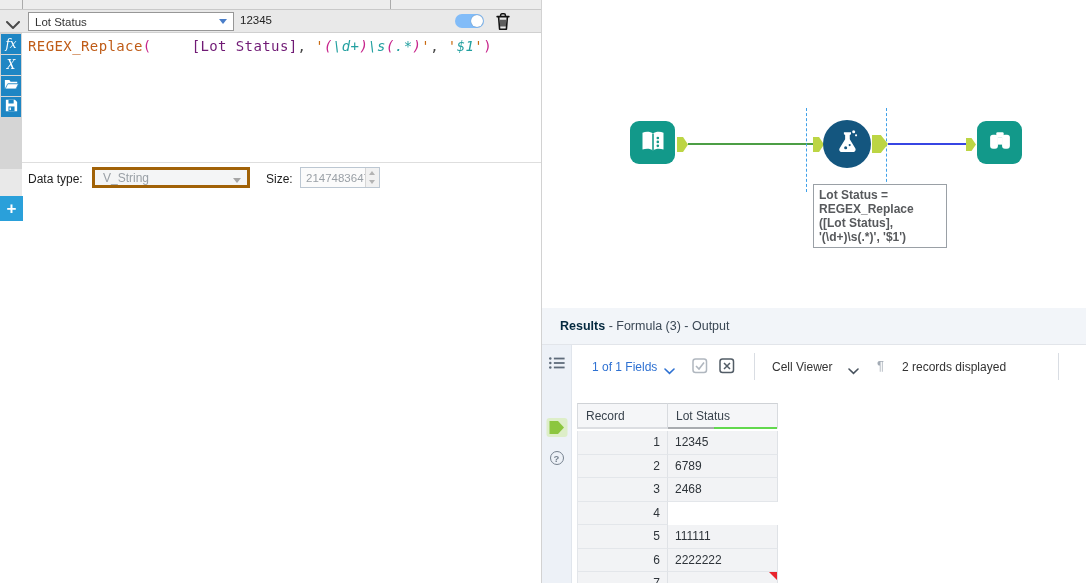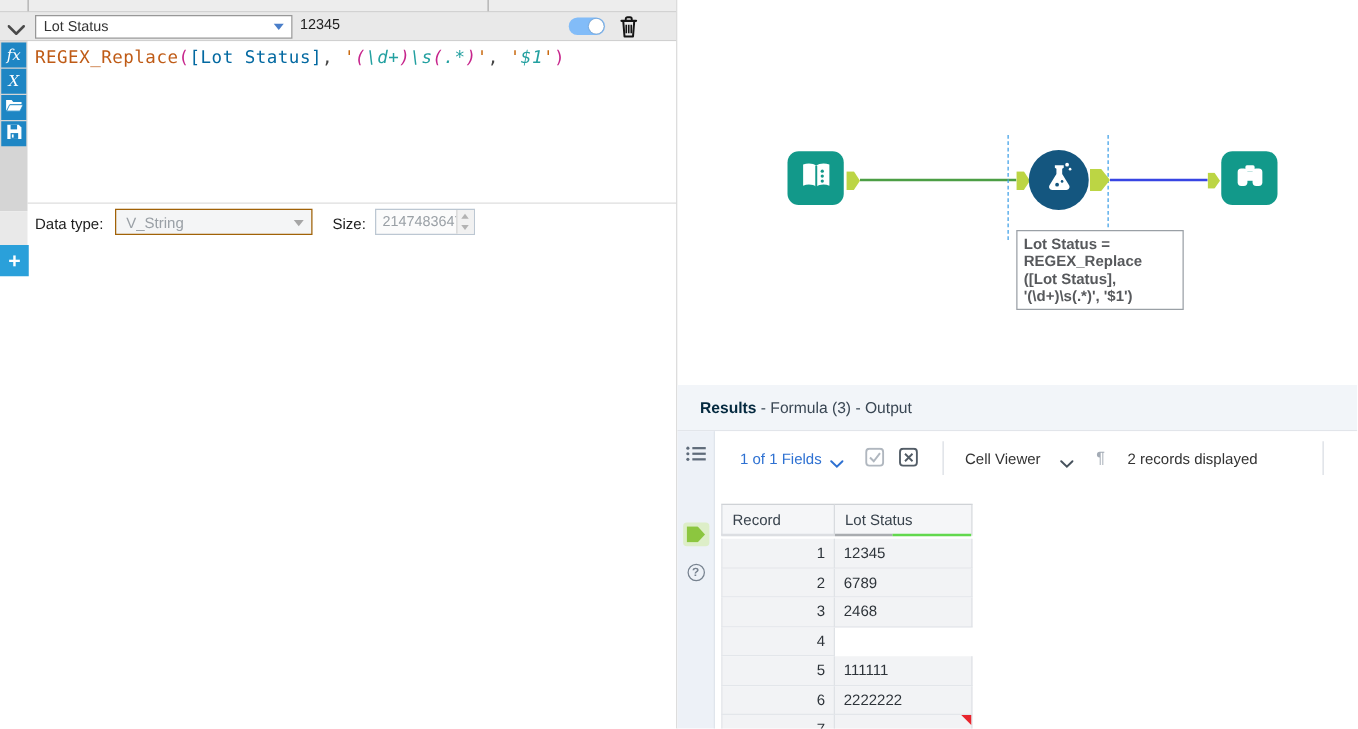--- a/index.html
+++ b/index.html
@@ -18,33 +18,33 @@
   .tri{position:absolute;right:6px;top:6px;width:0;height:0;border-left:4px solid transparent;border-right:4px solid transparent;border-top:5px solid #4a7ec9;}
   .tri.gray{border-top-color:#a6a6a6;}
   .sample{position:absolute;left:240px;top:4px;font-size:11.5px;color:#222;}
   .toggle{position:absolute;left:455px;top:4px;width:29px;height:14px;border-radius:8px;background:#82bcf8;}
   .knob{position:absolute;right:1px;top:1px;width:12px;height:12px;border-radius:50%;background:#fff;box-shadow:0 0 1px rgba(0,0,0,.45);}
   .trash{position:absolute;left:494px;top:2px;width:18px;height:19px;}
   .editor{position:absolute;left:22px;top:33px;width:519px;height:129px;background:#fff;border-bottom:1px solid #dedede;}
   .expr{position:absolute;left:6px;top:5px;font-family:"DejaVu Sans Mono",monospace;font-size:14px;letter-spacing:.4px;white-space:pre;}
   .tok-fn{color:#bf5b16;}
   .tok-paren{color:#c7258c;}
-  .tok-field{color:#0369a1;}
+  .tok-field{color:#701a75;margin-left:40px;}
   .tok-plain{color:#444;}
   .tok-quote{color:#c96a10;font-style:italic;}
   .tok-regex{color:#23a0a0;font-style:italic;}
   .tok-rparen{color:#c7258c;font-style:italic;}
   .editor-gutter{position:absolute;left:0;top:33px;width:22px;height:136px;background:#d5d5d5;display:flex;flex-direction:column;align-items:center;padding-top:1px;box-sizing:border-box;}
   .gutter-ext{position:absolute;left:0;top:169px;width:22px;height:27px;background:#e9e9e9;}
   .gbtn{width:20px;height:20px;margin-bottom:1px;background:#1e86c4;border:none;padding:0;display:flex;align-items:center;justify-content:center;cursor:pointer;}
   .gbtn .glyph{font-family:"DejaVu Serif",serif;font-style:italic;font-size:12px;color:#fff;line-height:1;}
   .dtype-row{position:absolute;left:0;top:166px;width:541px;height:26px;}
   .dt-label{position:absolute;font-size:12px;color:#1c1c1c;top:6px;}
   .lbl-datatype{left:28px}.lbl-size{left:266px}
-  .dt-dd{position:absolute;left:92px;top:1px;width:158px;height:21px;border:1px solid #a16207;background:#f4f5f6;
+  .dt-dd{position:absolute;left:92px;top:1px;width:158px;height:21px;border:3px solid #a16207;background:#f4f5f6;
          color:#9aa0a6;font-size:12px;display:flex;align-items:center;padding-left:8px;box-sizing:border-box;}
   .dt-dd .tri{top:8px;}
   .size-box{position:absolute;left:300px;top:1px;width:80px;height:21px;border:1px solid #bcc7d2;background:#fbfbfb;
             color:#9aa0a6;font-size:11.5px;display:flex;align-items:center;padding-left:5px;box-sizing:border-box;}
   .spinner{position:absolute;right:0;top:0;width:13px;height:19px;border-left:1px solid #d5d5d5;background:#f1f1f1;}
   .sp-up,.sp-dn{position:absolute;left:3px;width:0;height:0;border-left:3.5px solid transparent;border-right:3.5px solid transparent;}
   .sp-up{top:3px;border-bottom:4px solid #b3b3b3;}
   .sp-dn{bottom:3px;border-top:4px solid #b3b3b3;}
   .add-btn{position:absolute;left:0;top:196px;width:23px;height:25px;background:#2aa0da;border:none;color:#fff;
            font-size:17px;font-weight:bold;line-height:25px;text-align:center;padding:0;cursor:pointer;}

